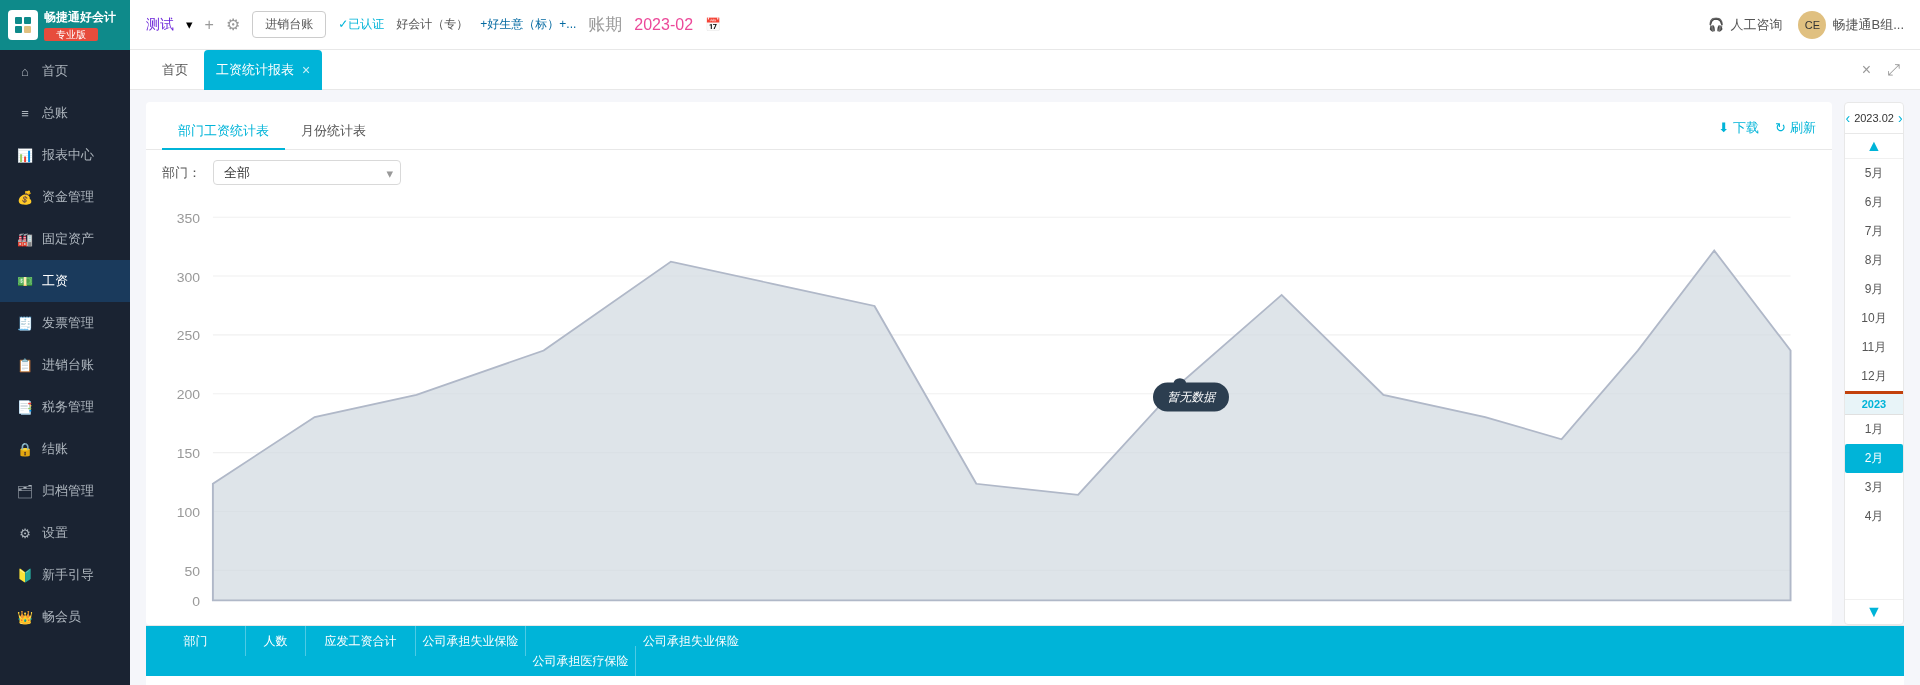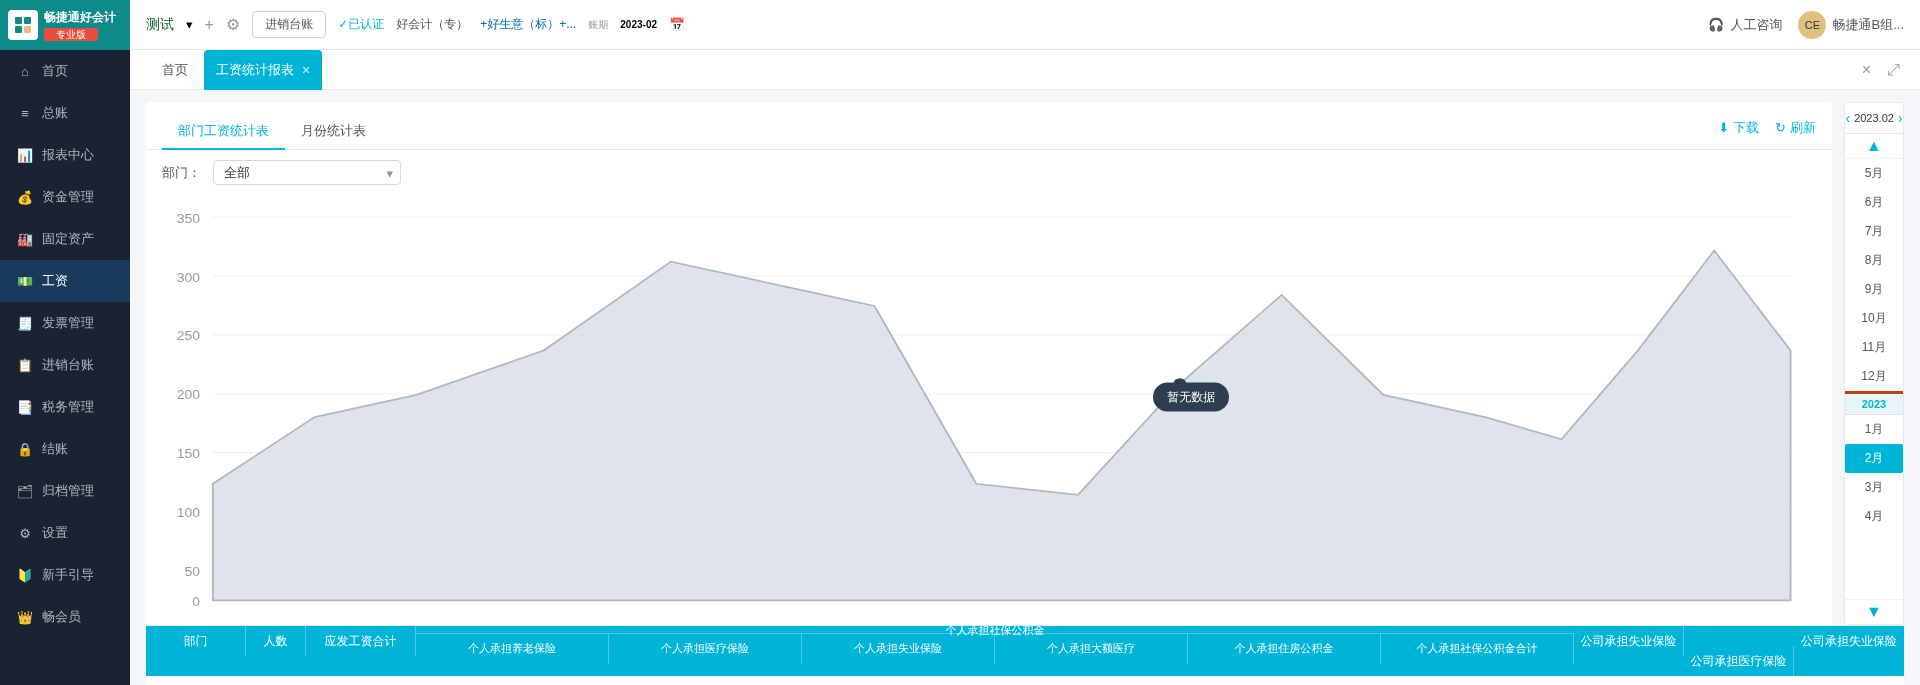--- a/index.html
+++ b/index.html
@@ -16,21 +16,21 @@
     
     .sidebar-item { display: flex; align-items: center; gap: 8px; padding: 12px 16px; cursor: pointer; color: #adb5bd; font-size: 13px; }
     .sidebar-item.active { background: #1a3a5c; color: #fff; }
     .sidebar-item-icon { width: 18px; height: 18px; display: flex; align-items: center; justify-content: center; flex-shrink: 0; }
     
     
     .main { flex: 1; display: flex; flex-direction: column; overflow: hidden; }
     
     
     .topbar { height: 50px; background: #fff; display: flex; align-items: center; padding: 0 16px; gap: 12px; border-bottom: 1px solid #e8e8e8; flex-shrink: 0; }
-    .topbar-title { font-size: 14px; color: #14532d; }
+    .topbar-title { font-size: 14px; color: #6d28d9; }
     .topbar-dropdown { display: flex; align-items: center; gap: 4px; cursor: pointer; }
     .topbar-btn { padding: 4px 12px; border: 1px solid #ccc; border-radius: 4px; background: #fff; cursor: pointer; font-size: 12px; color: #555; }
     .status-certified { color: #00b4d8; font-size: 12px; }
     .topbar-right { margin-left: auto; display: flex; align-items: center; gap: 16px; }
     .topbar-user { display: flex; align-items: center; gap: 6px; color: #555; font-size: 13px; cursor: pointer; }
     .user-avatar { width: 28px; height: 28px; border-radius: 50%; background: #e0c080; display: flex; align-items: center; justify-content: center; font-size: 11px; color: #333; }
     
     
     .content-area { flex: 1; display: flex; flex-direction: column; overflow: hidden; background: #f5f6fa; }
     
@@ -163,22 +163,22 @@
       <span class="topbar-title">测试</span>
       <span class="topbar-dropdown">
         <span>▾</span>
       </span>
       <span style="color:#999; font-size:16px; cursor:pointer;">+</span>
       <span style="color:#999; font-size:16px; cursor:pointer;">⚙</span>
       <button class="topbar-btn">进销台账</button>
       <span class="status-certified">✓已认证</span>
       <span style="color:#555; font-size:12px;">好会计（专）</span>
       <span style="color:#0369a1; font-size:12px;">+好生意（标）+...</span>
-      <span style="color:#999; font-size:10px;">账期</span>
-      <span style="color:#000000; font-size:10px; font-weight:bold;">2023-02</span>
+      <span style="color:#999; font-size:17px;">账期</span>
+      <span style="color:#ec4899; font-size:16px; font-weight:normal;">2023-02</span>
       <span style="color:#00b4d8; cursor:pointer;">📅</span>
 
       <div class="topbar-right">
         <div class="topbar-user">
           <span>🎧</span>
           <span>人工咨询</span>
         </div>
         <div class="topbar-user">
           <div class="user-avatar">CE</div>
           <span>畅捷通B组...</span>
@@ -254,21 +254,21 @@
                 <line x1="40" y1="285" x2="1280" y2="285" stroke="#f0f0f0" stroke-width="1"></line>
                 <line x1="40" y1="338" x2="1280" y2="338" stroke="#f0f0f0" stroke-width="1"></line>
                 <line x1="40" y1="365" x2="1280" y2="365" stroke="#e0e0e0" stroke-width="1"></line>
 
                 <path d="M40,260 L120,200 L200,180 L300,140 L400,60 L480,80 L560,100 L640,260 L720,270 L800,170 L880,90 L960,180 L1040,200 L1100,220 L1160,140 L1220,50 L1280,140 L1280,365 L40,365 Z" fill="#d0d8e0" fill-opacity="0.7" stroke="#b0b8c8" stroke-width="1.5"></path>
 
                 <circle cx="800" cy="170" r="5" fill="#2c3e50"></circle>
               </svg>
               
               
-              <div class="chart-tooltip" style="left:62%; top:47%;">
+              <div class="chart-tooltip" style="left:62%; top:47%;font-style:italic;">
                 <span>暂无数据</span>
               </div>
             </div>
           </div>
 
           <div class="date-panel">
             <div class="date-panel-header">
               <button class="date-nav-btn">‹</button>
               <span class="date-year">2023.02</span>
               <button class="date-nav-btn">›</button>
@@ -293,31 +293,20 @@
 
             <button class="date-nav-btn" style="width:100%; padding:4px; background:none; border:none; cursor:pointer; color:#00b4d8; font-size:16px; border-top:1px solid #f0f0f0; margin-top:auto;">▼</button>
           </div>
         </div>
 
         <div class="bottom-table">
           <div style="display:flex; background:#00b4d8; color:#fff; font-size:12px;">
             <div class="th" style="width:100px;">部门</div>
             <div class="th" style="width:60px;">人数</div>
             <div class="th" style="width:110px;">应发工资合计</div>
-            <div class="th" style="flex:1; flex-direction:column; border-right:none; padding:0;">
-              <div style="border-bottom:1px solid rgba(255,255,255,0.3); width:100%; text-align:center; padding:4px 0; height:15px; line-height:15px; font-size:11px;">个人承担社保公积金</div>
-              <div style="display:flex; width:100%;">
-                <div class="th" style="flex:1; font-size:11px; border-top:none;">个人承担养老保险</div>
-                <div class="th" style="flex:1; font-size:11px; border-top:none;">个人承担医疗保险</div>
-                <div class="th" style="flex:1; font-size:11px; border-top:none;">个人承担失业保险</div>
-                <div class="th" style="flex:1; font-size:11px; border-top:none;">个人承担大额医疗</div>
-                <div class="th" style="flex:1; font-size:11px; border-top:none;">个人承担住房公积金</div>
-                <div class="th" style="flex:1; font-size:11px; border-top:none;">个人承担社保公积金合计</div>
-              </div>
-            </div>
             <div class="th" style="width:110px;">公司承担失业保险</div>
             <div class="th" style="width:110px;margin-top:20px;">公司承担医疗保险</div>
             <div class="th" style="width:110px; border-right:none;">公司承担失业保险</div>
           </div>
         </div>
       </div>
     </div>
   </div>
 </div>
 

